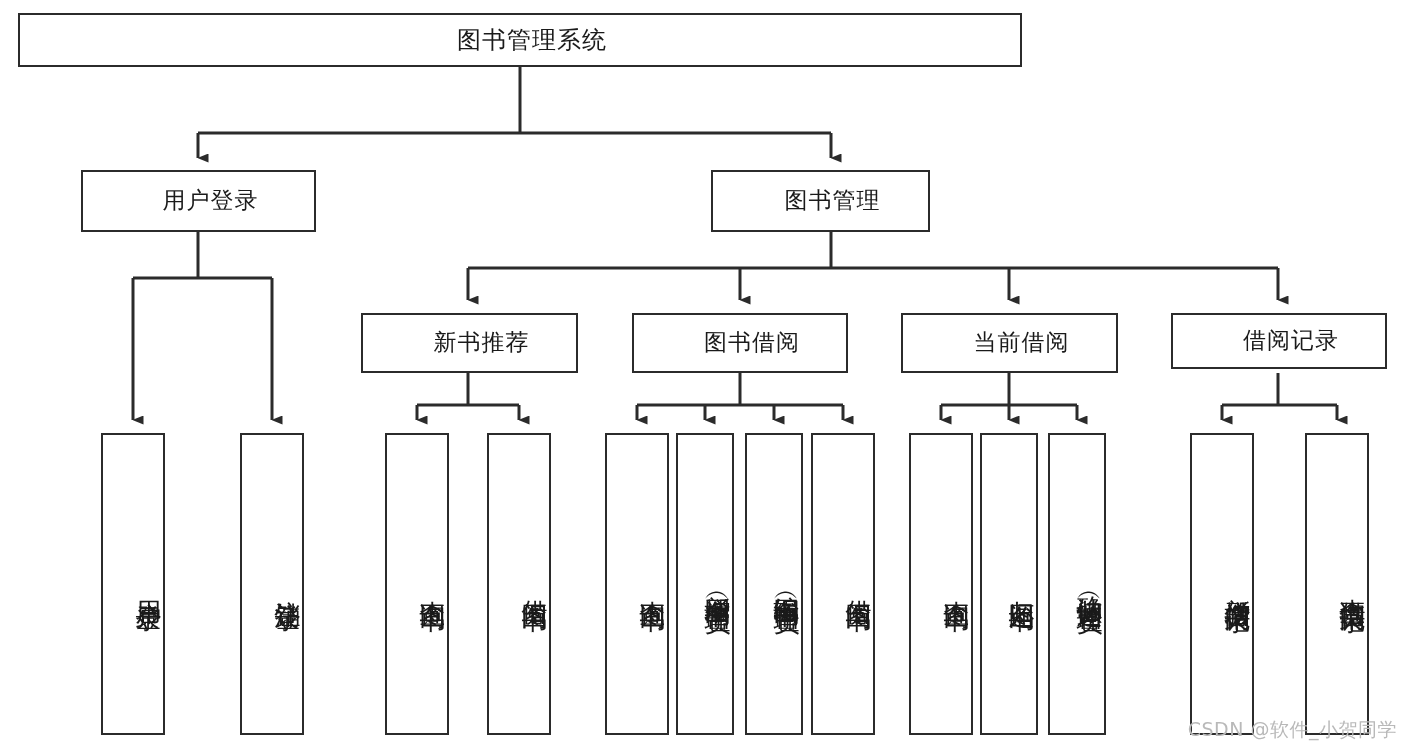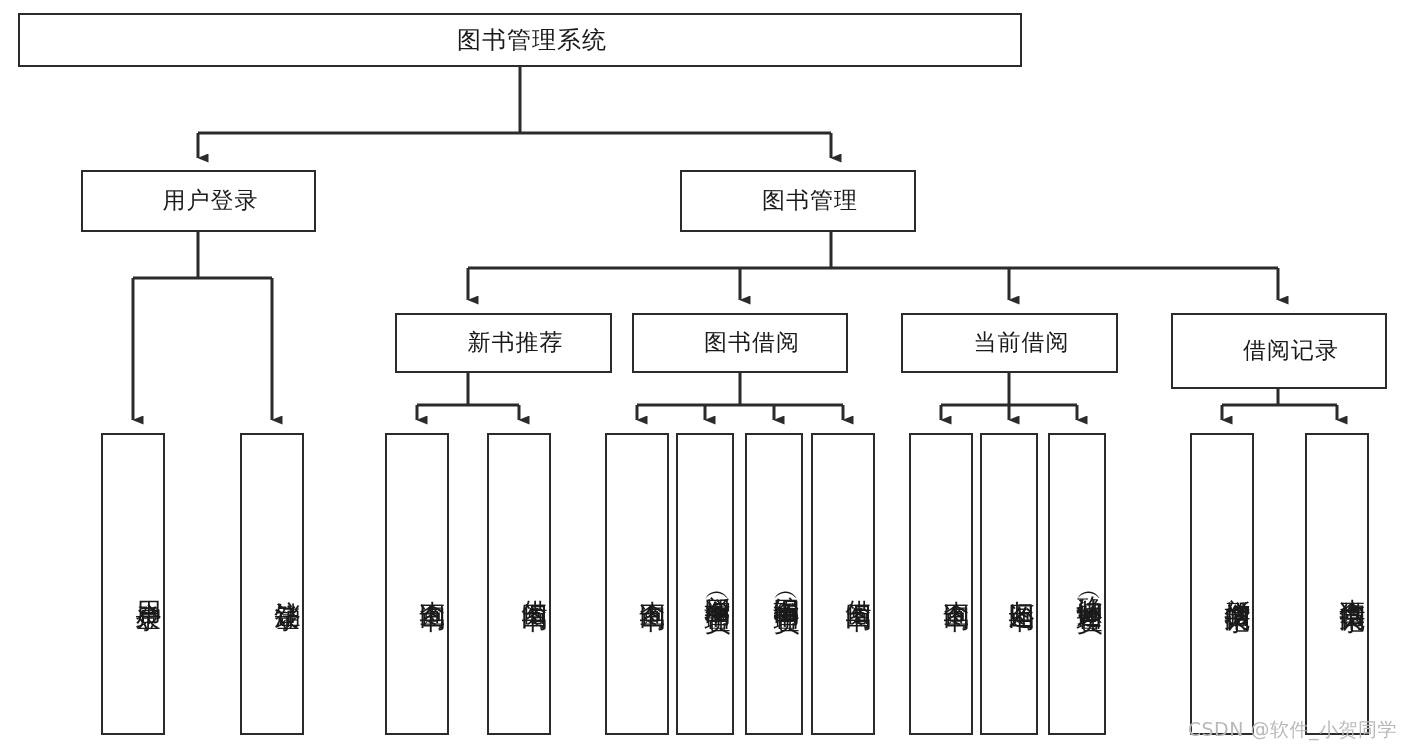--- a/index.html
+++ b/index.html
@@ -128,37 +128,37 @@
   </svg>
 
   <div class="node node-h node-root" style="left:18px; top:13px; width:1004px; height:54px;">
     <span>图书管理系统</span>
   </div>
 
   <div class="node node-h" style="left:81px; top:170px; width:235px; height:62px;">
     <span>用户登录</span>
   </div>
 
-  <div class="node node-h" style="left:680px; top:170px; width:236px; height:62px;">
+  <div class="node node-h" style="left:711px; top:170px; width:219px; height:62px;">
     <span>图书管理</span>
   </div>
 
-  <div class="node node-h" style="left:361px; top:313px; width:217px; height:60px;margin-left:34px;">
+  <div class="node node-h" style="left:361px; top:313px; width:217px; height:60px;">
     <span>新书推荐</span>
   </div>
 
   <div class="node node-h" style="left:632px; top:313px; width:216px; height:60px;text-align:center;">
     <span>图书借阅</span>
   </div>
 
   <div class="node node-h" style="left:901px; top:313px; width:217px; height:60px;justify-content:center;">
     <span>当前借阅</span>
   </div>
 
-  <div class="node node-h" style="left:1171px; top:313px; width:216px; height:76px;">
+  <div class="node node-h" style="left:1171px; top:313px; width:216px; height:56px;">
     <span>借阅记录</span>
   </div>
 
   <div class="node node-v" style="left:101px; top:433px; width:64px; height:302px;">
     <span class="vlabel">用户登录</span>
   </div>
 
   <div class="node node-v" style="left:240px; top:433px; width:64px; height:302px;">
     <span class="vlabel">注销登录</span>
   </div>

